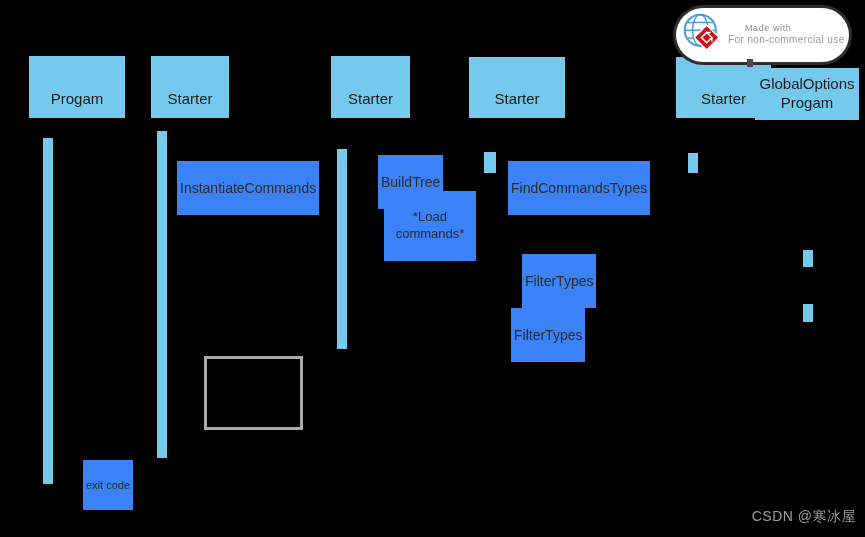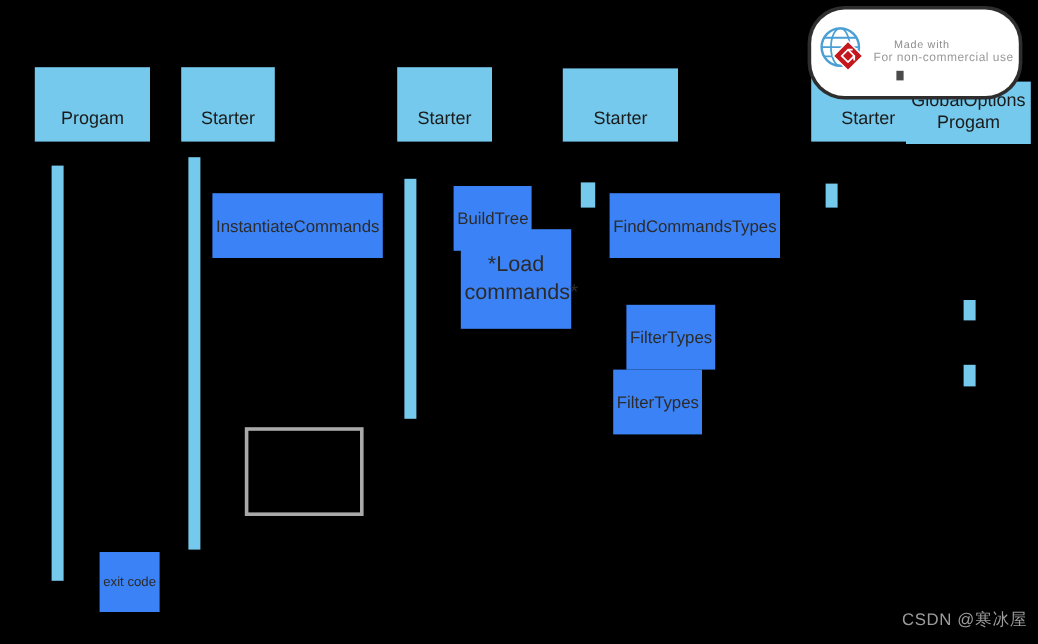--- a/index.html
+++ b/index.html
@@ -43,21 +43,21 @@
     position: absolute;
     border: 3px solid #a9a9a9;
     background: transparent;
     box-sizing: border-box;
   }
   #watermark {
     position: absolute;
     left: 676px;
     top: 8px;
     width: 173px;
-    height: 72px;
+    height: 54px;
     background: #ffffff;
     border-radius: 28px;
     box-shadow: 0 0 0 3px #2e2e2e;
     display: flex;
     align-items: center;
     box-sizing: border-box;
     padding-left: 5px;
   }
   #watermark .wm-text { margin-left: 3px; }
   .wm-made-with {
@@ -130,21 +130,21 @@
       <div class="activation" style="left: 157px; top: 131px; width: 10px; height: 327px;"></div>
       <div class="activation" style="left: 337px; top: 149px; width: 10px; height: 200px;"></div>
       <div class="activation" style="left: 484px; top: 152px; width: 12px; height: 21px;"></div>
       <div class="activation" style="left: 688px; top: 153px; width: 10px; height: 20px;"></div>
       <div class="activation" style="left: 803px; top: 250px; width: 10px; height: 17px;"></div>
       <div class="activation" style="left: 803px; top: 304px; width: 10px; height: 18px;"></div>
     </div>
   <div id="messages">
       <div class="msg-label" style="left: 177px; top: 161px; font-size: 14px;"><span>InstantiateCommands</span></div>
       <div class="msg-label" style="left: 378px; top: 155px; font-size: 14px;"><span>BuildTree</span></div>
-      <div class="msg-label" style="left: 384px; top: 191px; font-size: 18px; width: 86px;"><span>*Load</span><br><span>commands*</span></div>
+      <div class="msg-label" style="left: 384px; top: 191px; font-size: 13px; width: 86px;"><span>*Load</span><br><span>commands*</span></div>
       <div class="msg-label" style="left: 508px; top: 161px; font-size: 14px;"><span>FindCommandsTypes</span></div>
       <div class="msg-label" style="left: 522px; top: 254px; font-size: 14px;"><span>FilterTypes</span></div>
       <div class="msg-label" style="left: 511px; top: 308px; font-size: 14px;"><span>FilterTypes</span></div>
       <div class="msg-label" style="left: 83px; top: 460px; font-size: 11px;"><span>exit code</span></div>
     </div>
 
   <div id="fragment-box" style="left: 204px; top: 356px; width: 99px; height: 74px;"></div>
 
   <div id="watermark">
     <span>

